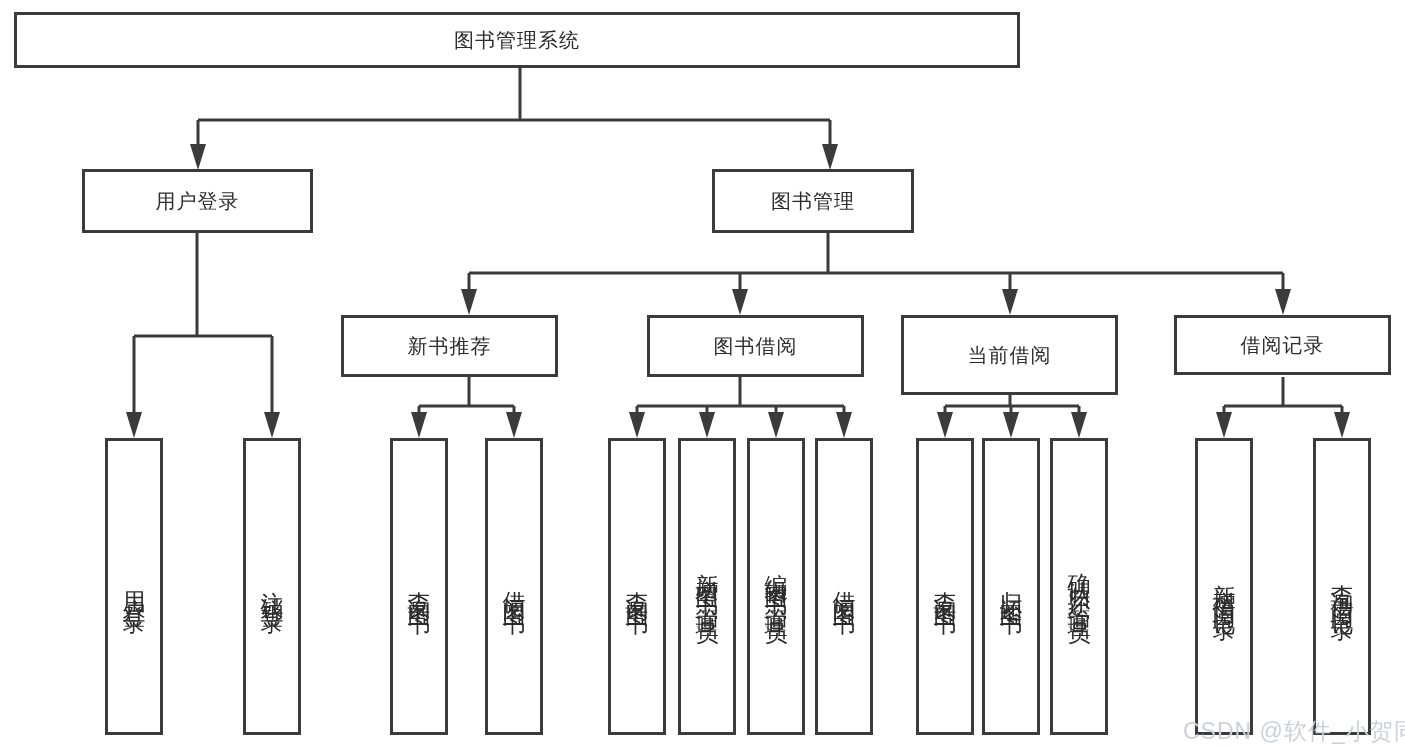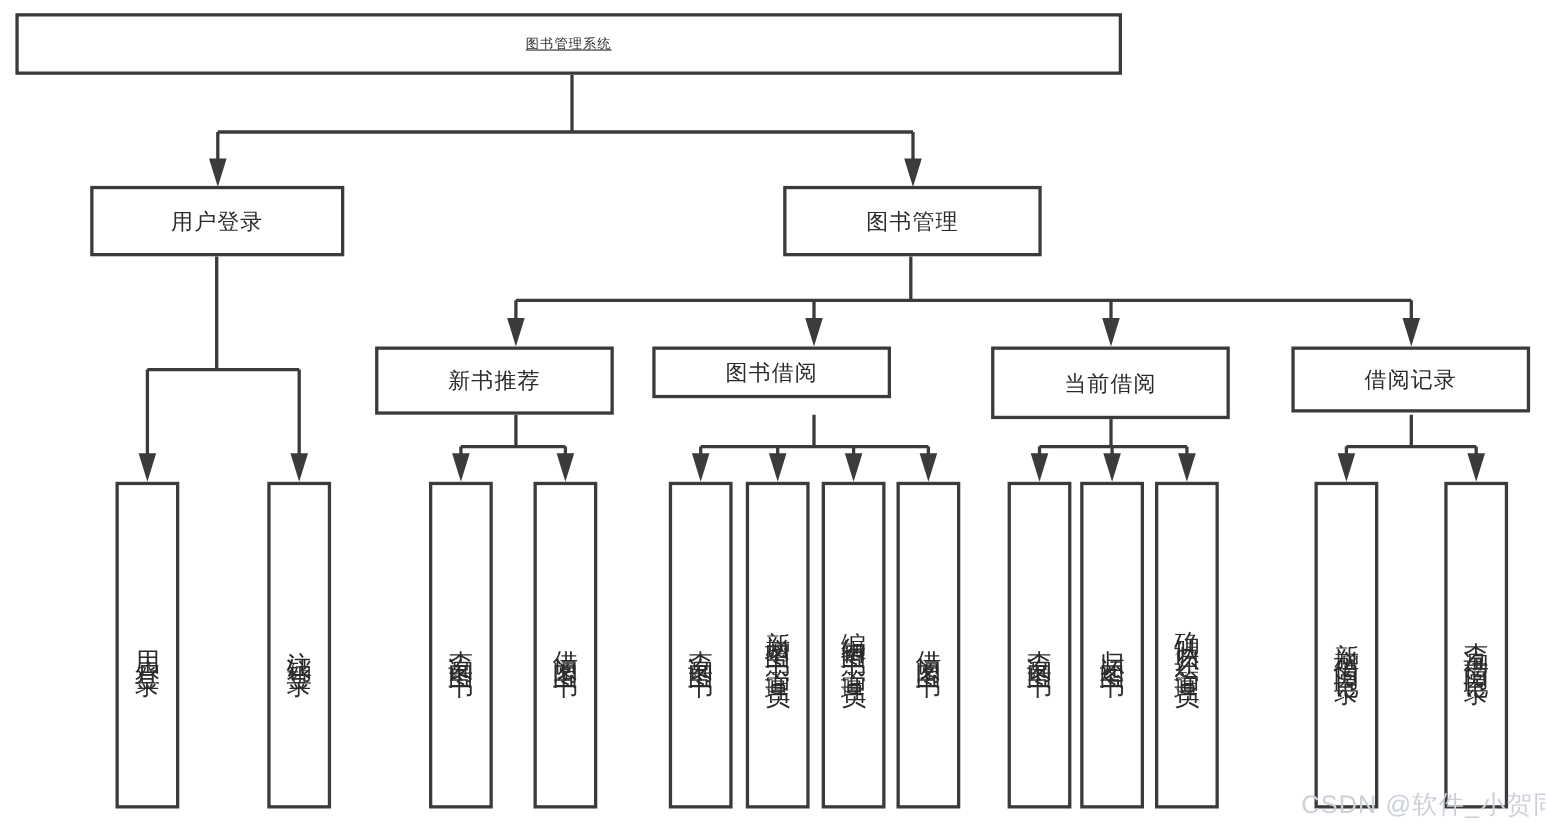--- a/index.html
+++ b/index.html
@@ -32,23 +32,22 @@
     align-items: center;
     justify-content: center;
     color: #2b2b2b;
   }
   .box.h span {
     font-size: 20px;
     letter-spacing: 1px;
     white-space: nowrap;
   }
   .box.root span {
-    font-size: 12px;
+    font-size: 20px;
     letter-spacing: 1px;
-    text-decoration: underline;
   }
   .vtext {
     writing-mode: vertical-rl;
     text-orientation: mixed;
     font-size: 23px;
     letter-spacing: 7px;
     line-height: 1;
     color: #2b2b2b;
   }
   .watermark {
@@ -109,31 +108,31 @@
              M1334 412 L1350 412 L1342 438 Z" fill="#3b3b3b"></path>
   </svg>
 
   <div class="box root h" style="left:14px; top:12px; width:1006px; height:56px">
     <span>图书管理系统</span>
   </div>
 
   <div class="box h" style="left:82px; top:169px; width:231px; height:64px">
     <span>用户登录</span>
   </div>
-  <div class="box h" style="left:712px; top:169px; width:235px; height:64px">
+  <div class="box h" style="left:712px; top:169px; width:202px; height:64px">
     <span>图书管理</span>
   </div>
 
   <div class="box h" style="left:341px; top:315px; width:217px; height:62px">
     <span>新书推荐</span>
   </div>
-  <div class="box h" style="left:593px; top:315px; width:217px; height:47px">
+  <div class="box h" style="left:647px; top:315px; width:217px; height:62px">
     <span>图书借阅</span>
   </div>
-  <div class="box h" style="left:901px; top:315px; width:217px; height:66px">
+  <div class="box h" style="left:901px; top:315px; width:217px; height:80px">
     <span>当前借阅</span>
   </div>
   <div class="box h" style="left:1174px; top:315px; width:217px; height:60px">
     <span>借阅记录</span>
   </div>
 
   <div class="box v" style="left:105px; top:438px; width:58px; height:297px">
     <span class="vtext">用户登录</span>
   </div>
   <div class="box v" style="left:243px; top:438px; width:58px; height:297px">

